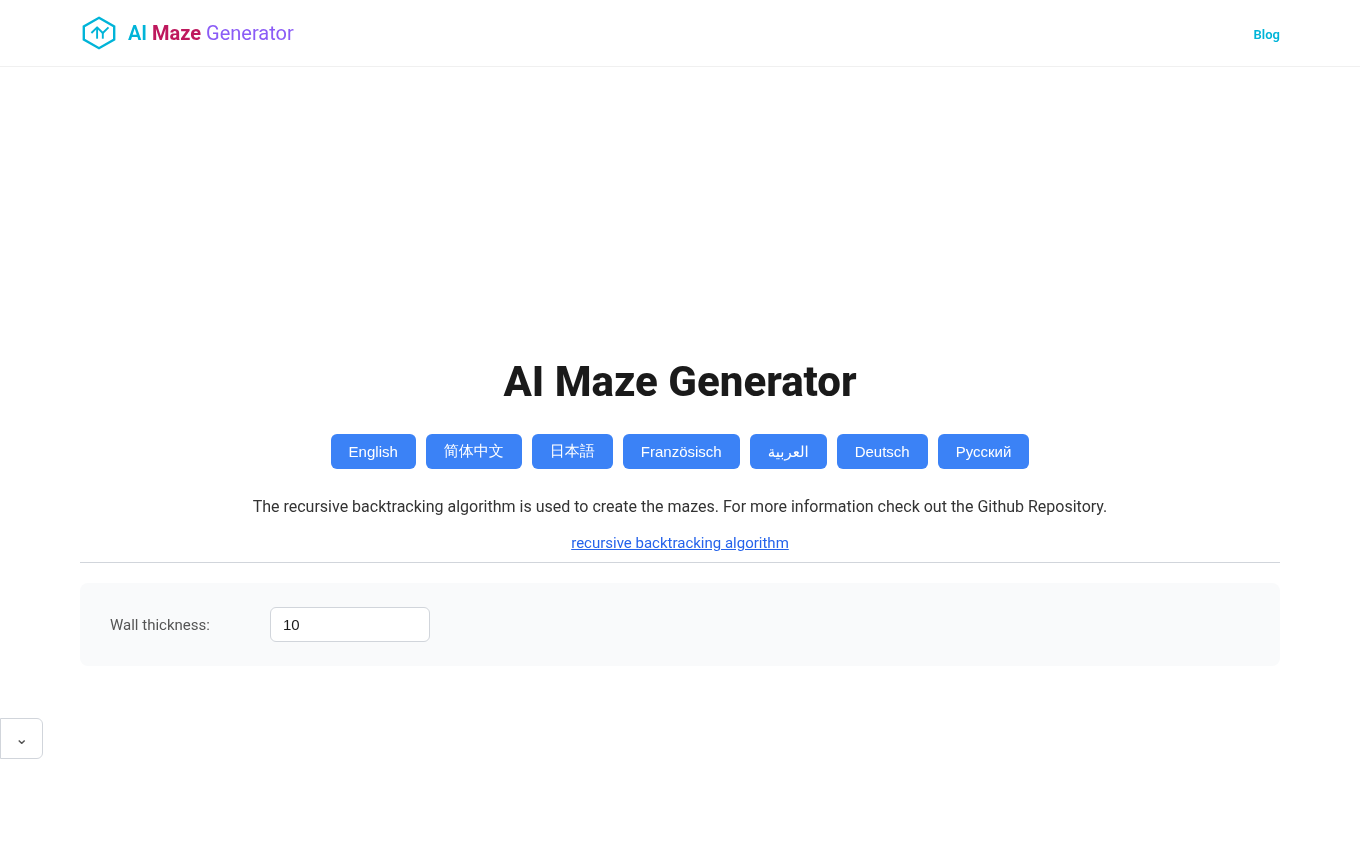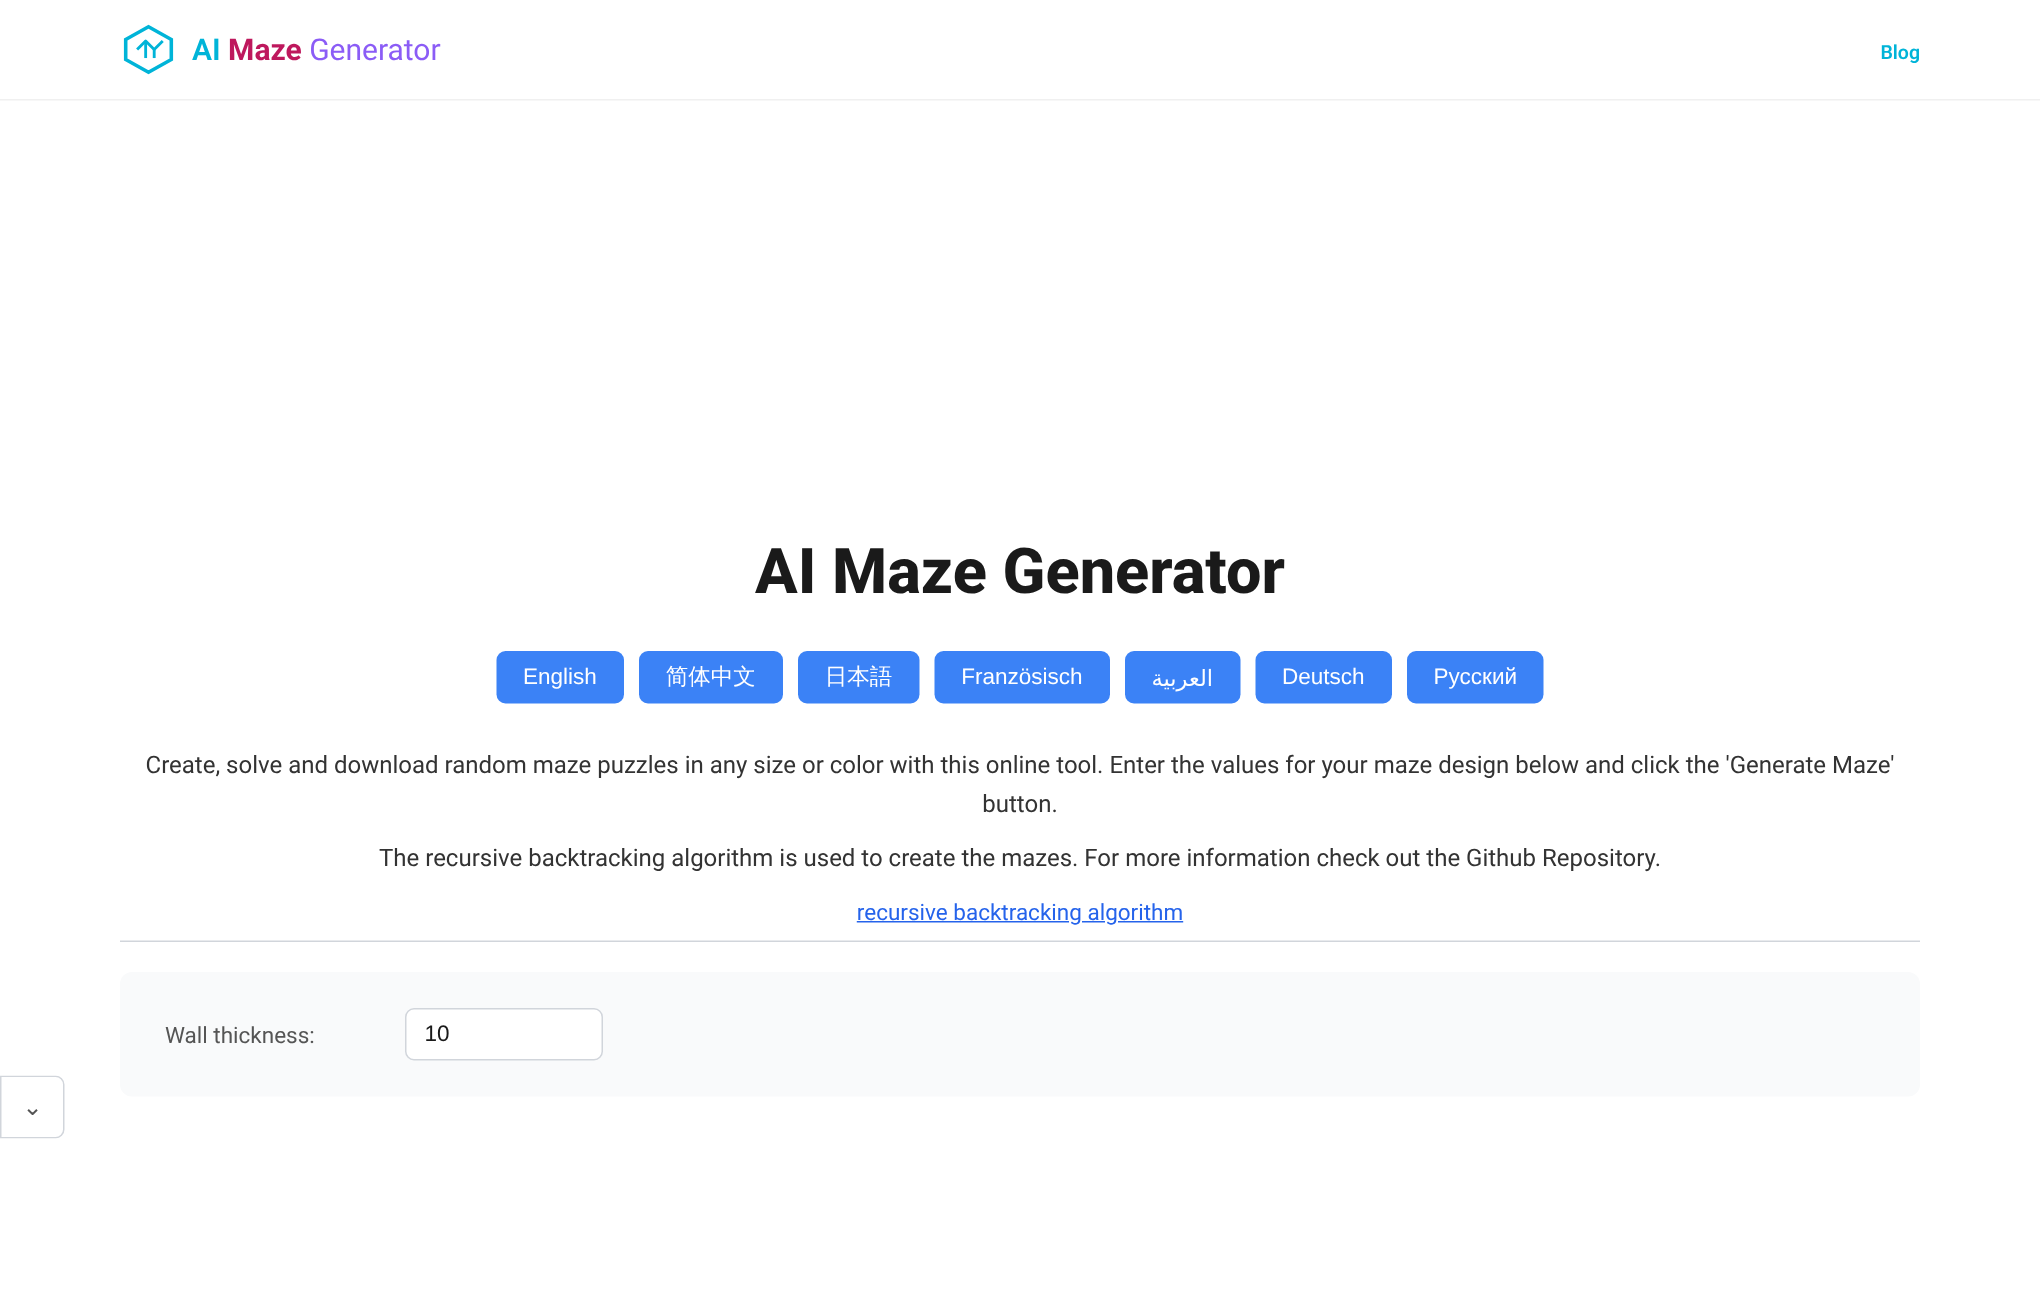--- a/index.html
+++ b/index.html
@@ -162,21 +162,21 @@
       font-size: 15px;
       color: #555;
       min-width: 130px;
     }
 
     .form-input {
       border: 1px solid #d1d5db;
       border-radius: 6px;
       padding: 8px 12px;
       font-size: 15px;
-      width: 132px;
+      width: 160px;
       color: #1a1a1a;
       background: #fff;
     }
 
     
     .dropdown-toggle {
       position: fixed;
       bottom: 100px;
       left: 0;
       background: #ffffff;
@@ -215,21 +215,20 @@
   <div class="lang-buttons">
     <button class="lang-btn active">English</button>
     <button class="lang-btn">简体中文</button>
     <button class="lang-btn">日本語</button>
     <button class="lang-btn">Französisch</button>
     <button class="lang-btn">العربية</button>
     <button class="lang-btn">Deutsch</button>
     <button class="lang-btn">Русский</button>
   </div>
 
-  <p class="description">Create, solve and download random maze puzzles in any size or color with this online tool. Enter the values for your maze design below and click the 'Generate Maze' button.</p>
 
   <p class="algo-text">The recursive backtracking algorithm is used to create the mazes. For more information check out the Github Repository.</p>
 
   <a class="algo-link" href="#">recursive backtracking algorithm</a>
 
   <div class="divider"></div>
 
   <div class="form-section">
     <div class="form-row">
       <label class="form-label">Wall thickness:</label>

